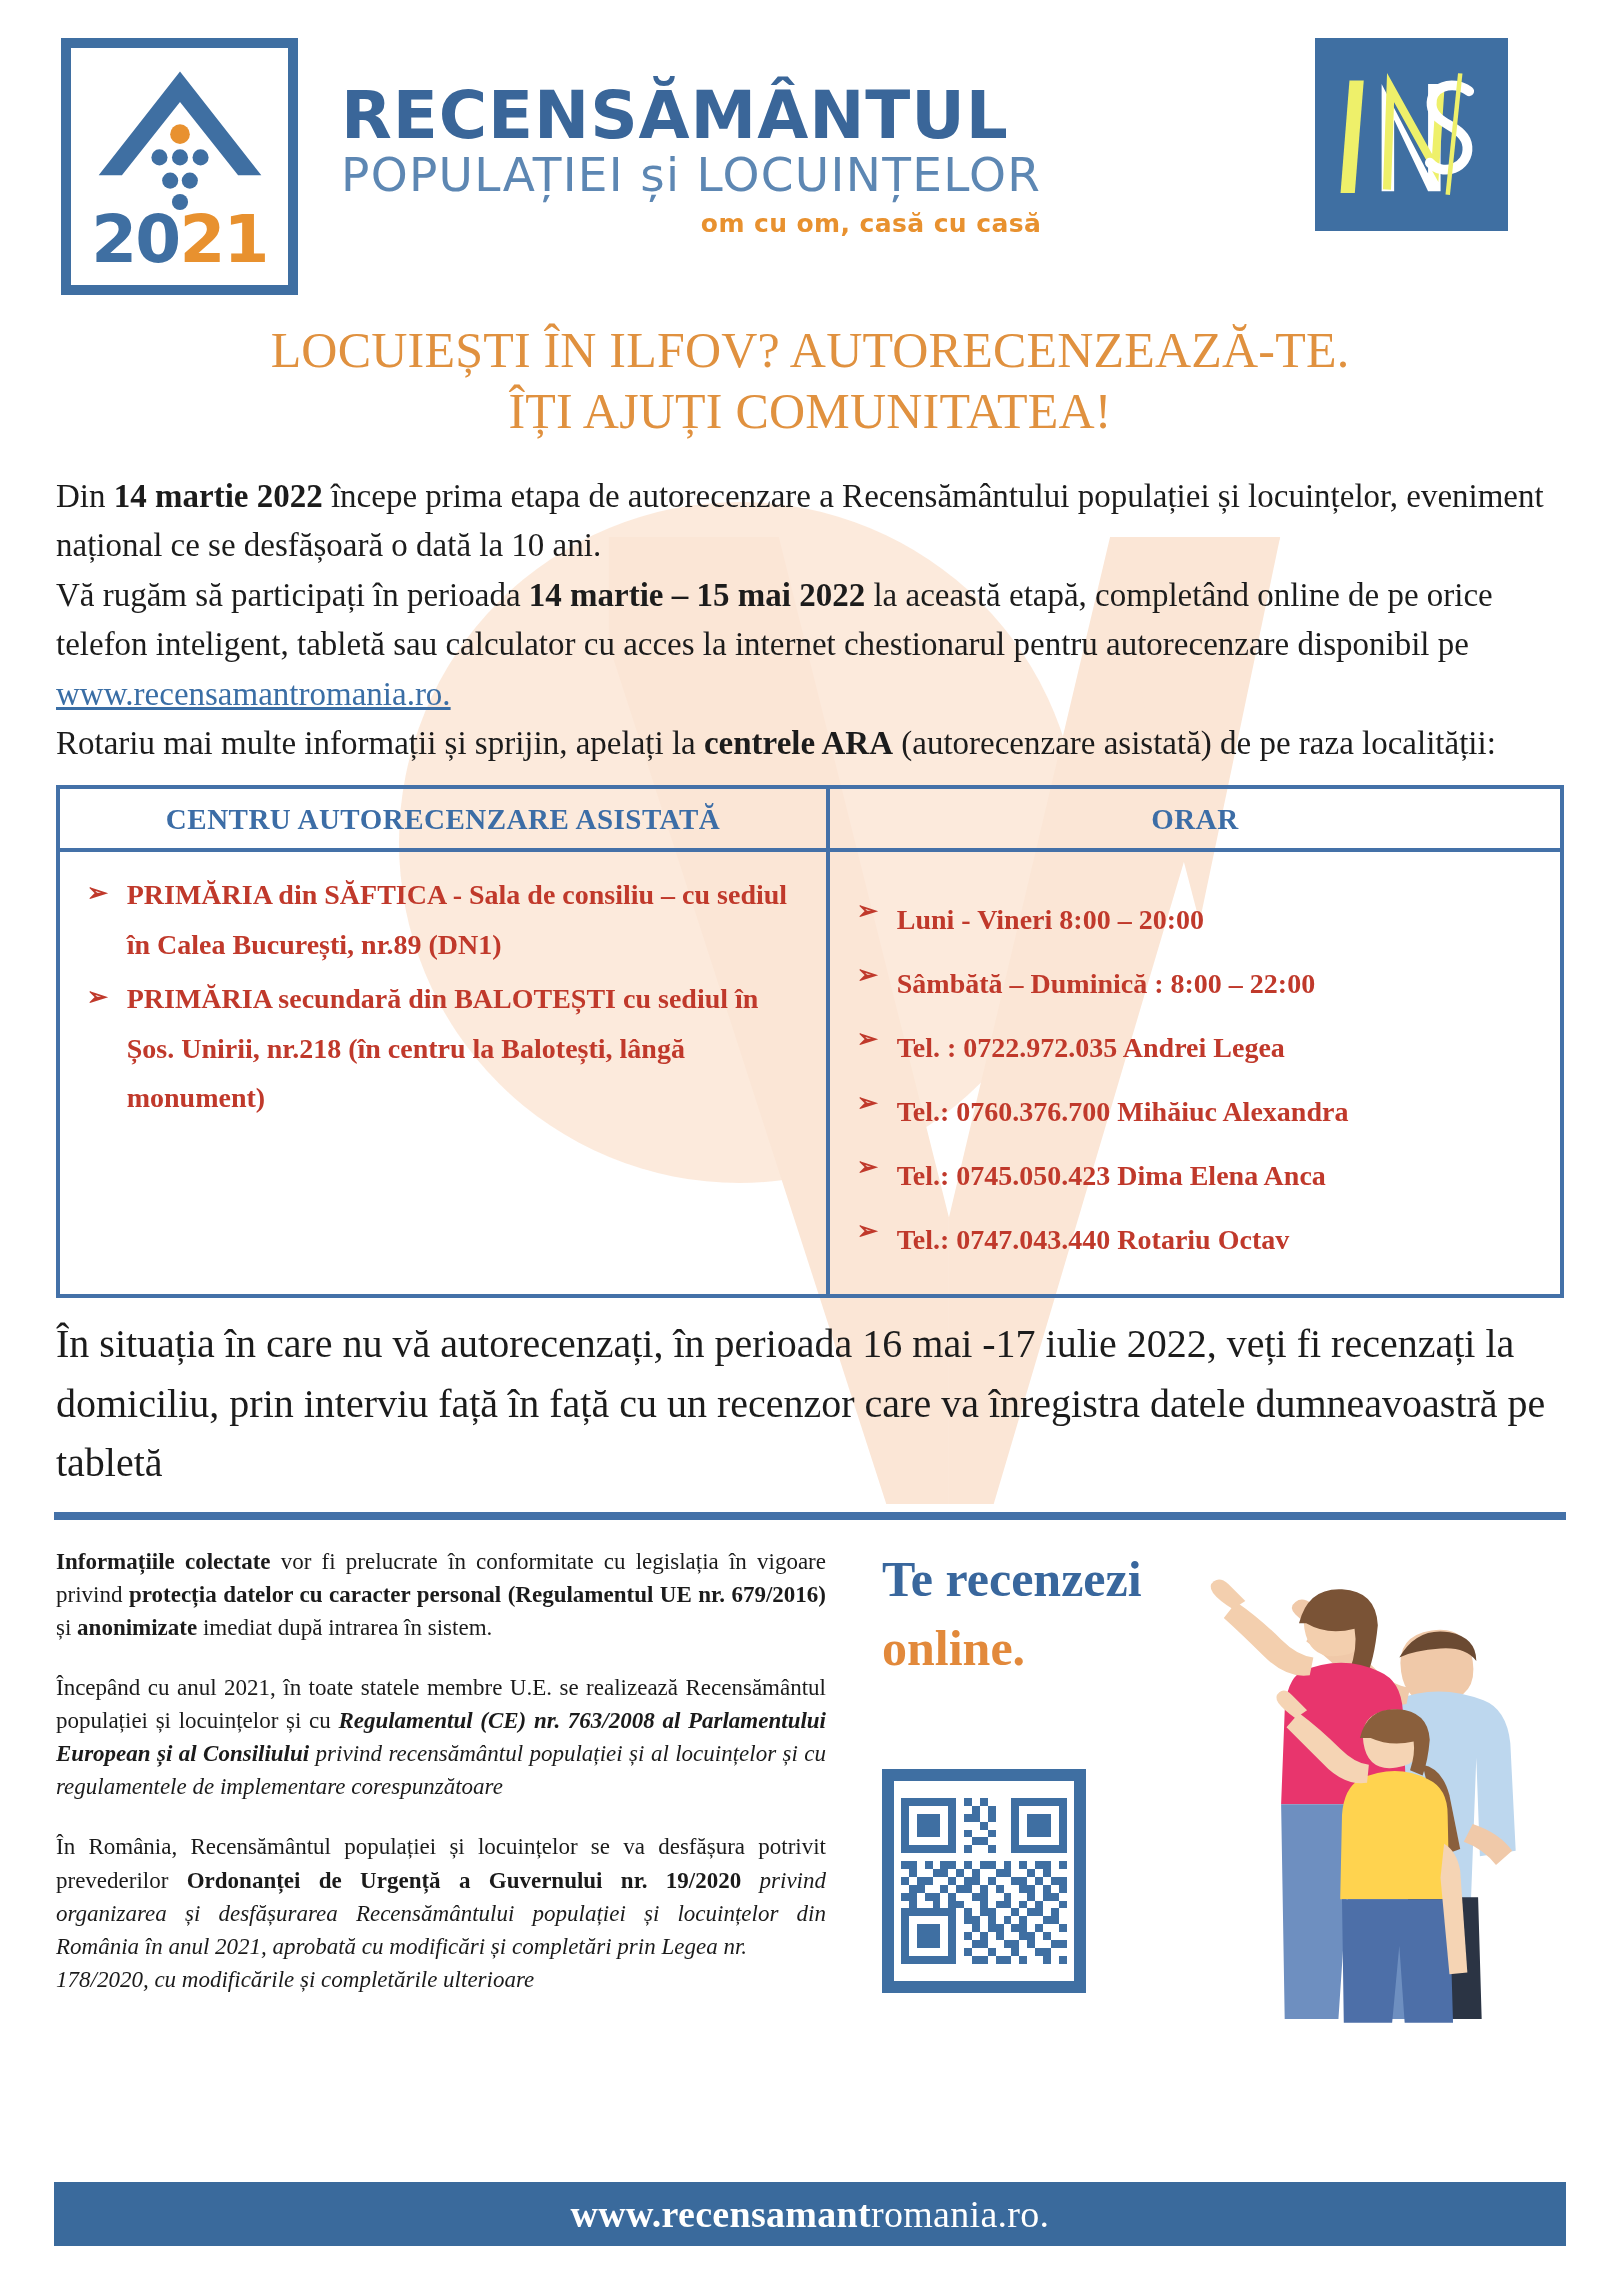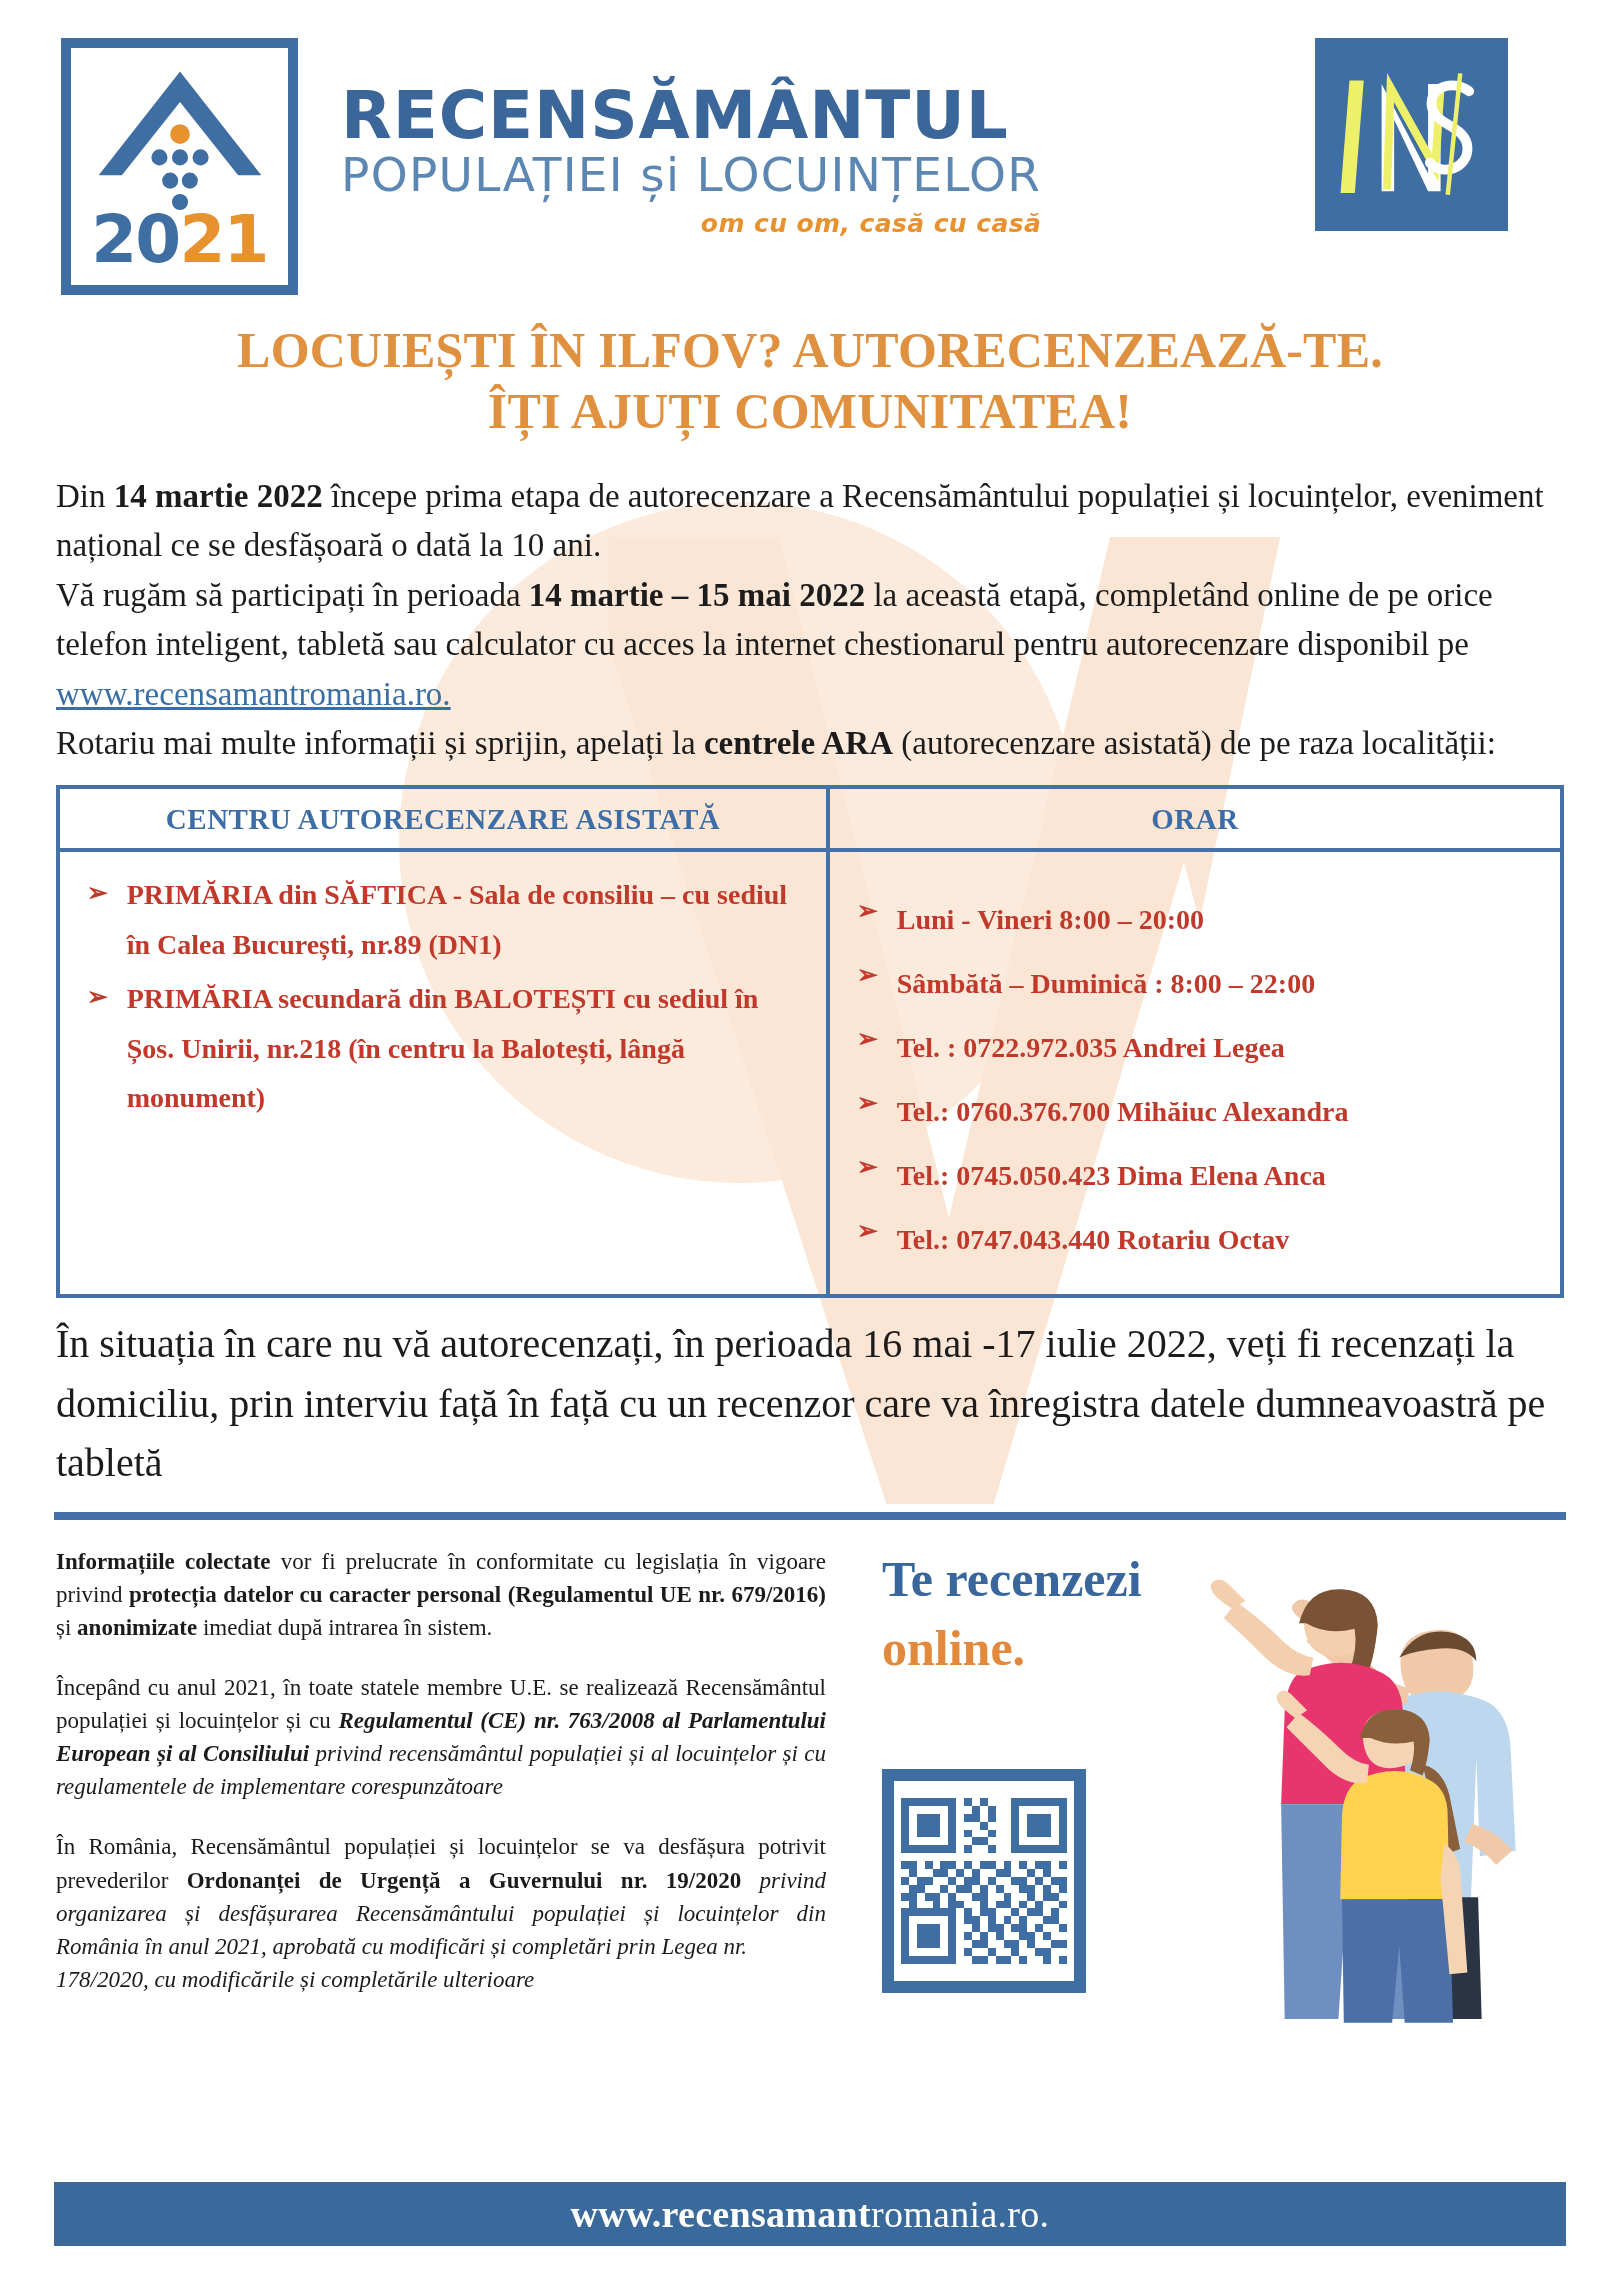--- a/index.html
+++ b/index.html
@@ -72,21 +72,20 @@
   .lw2 {
     font-family: "DejaVu Sans", sans-serif;
     font-weight: 400;
     font-size: 47px;
     color: #5d87b3;
     letter-spacing: 1.3px;
     line-height: 1.15;
   }
   .lw3 {
     font-family: "DejaVu Sans", sans-serif;
-    font-style: italic;
     font-weight: 700;
     font-size: 25px;
     color: #e8912f;
     text-align: right;
     margin-top: 7.2px;
     letter-spacing: 0.4px;
   }
   .logo-ins {
     position: absolute; right: 112px; top: 38px;
     width: 193px; height: 193px;
@@ -97,21 +96,21 @@
 
   
   .title-block {
     position: relative; z-index: 3;
     text-align: center;
     margin-top: 10.7px;
   }
   .title-line {
     color: #e0913f;
     font-family: "Liberation Serif", serif;
-    font-weight: 700;
+    font-weight: 400;
     font-size: 50px;
     letter-spacing: 0.2px;
     line-height: 1.22;
   }
 
   
   .body-text {
     position: relative; z-index: 3;
     margin: 30px 56px 0 56px;
     font-size: 33px;

